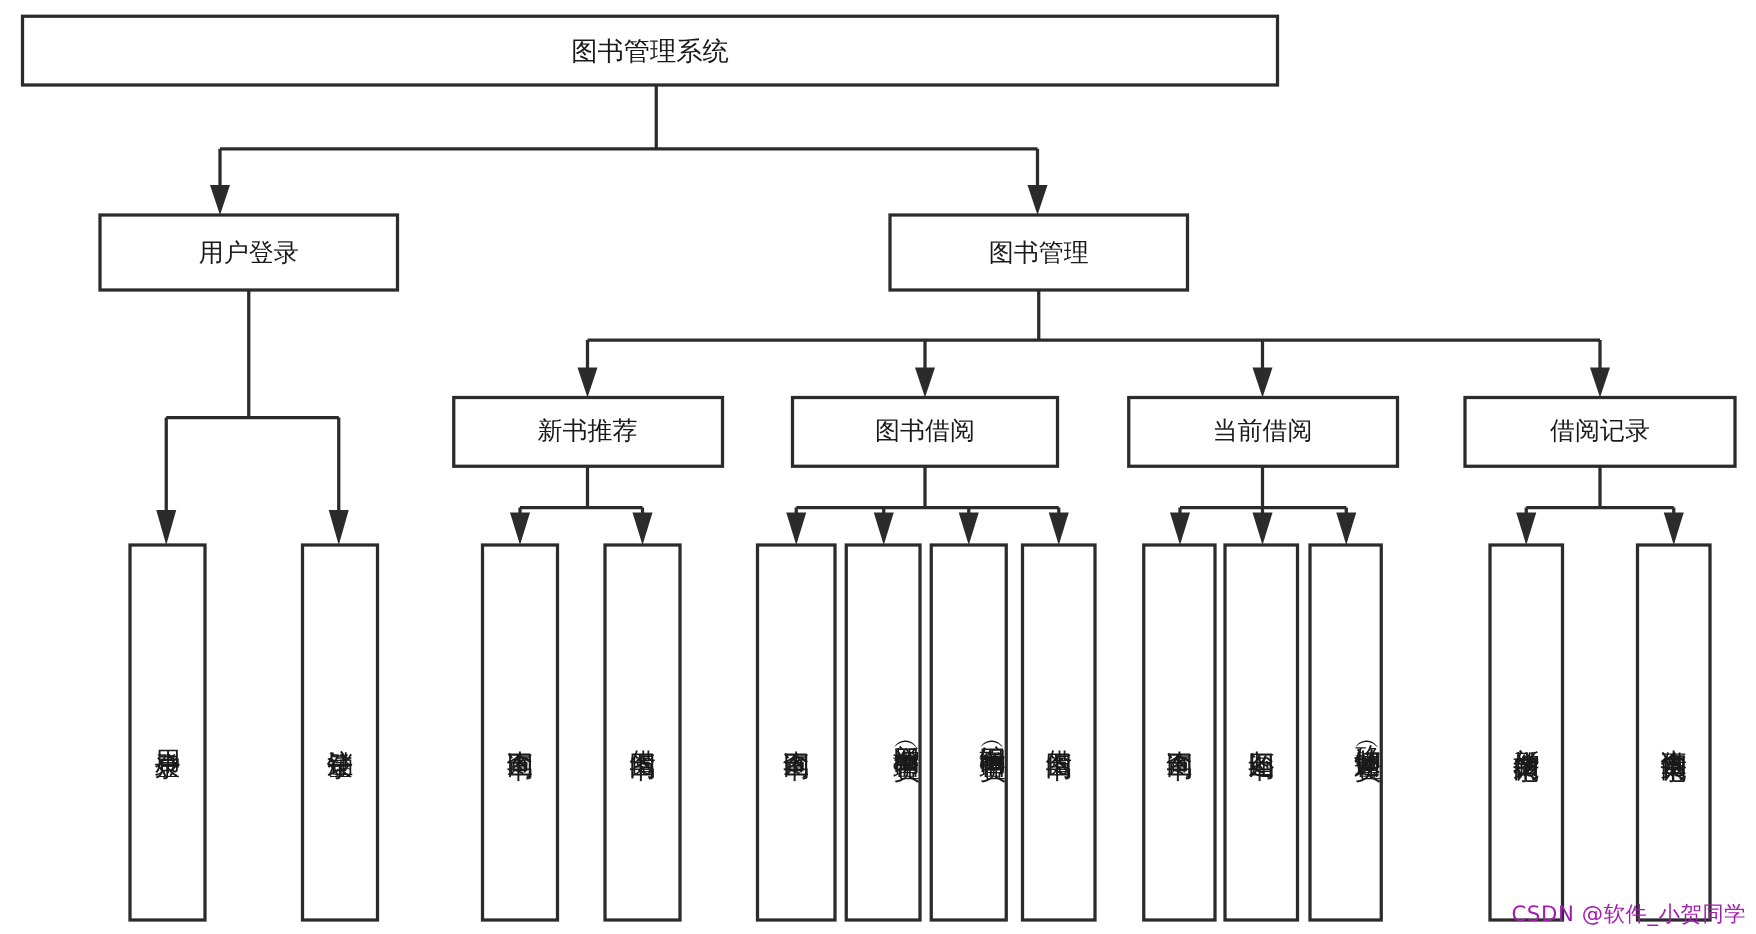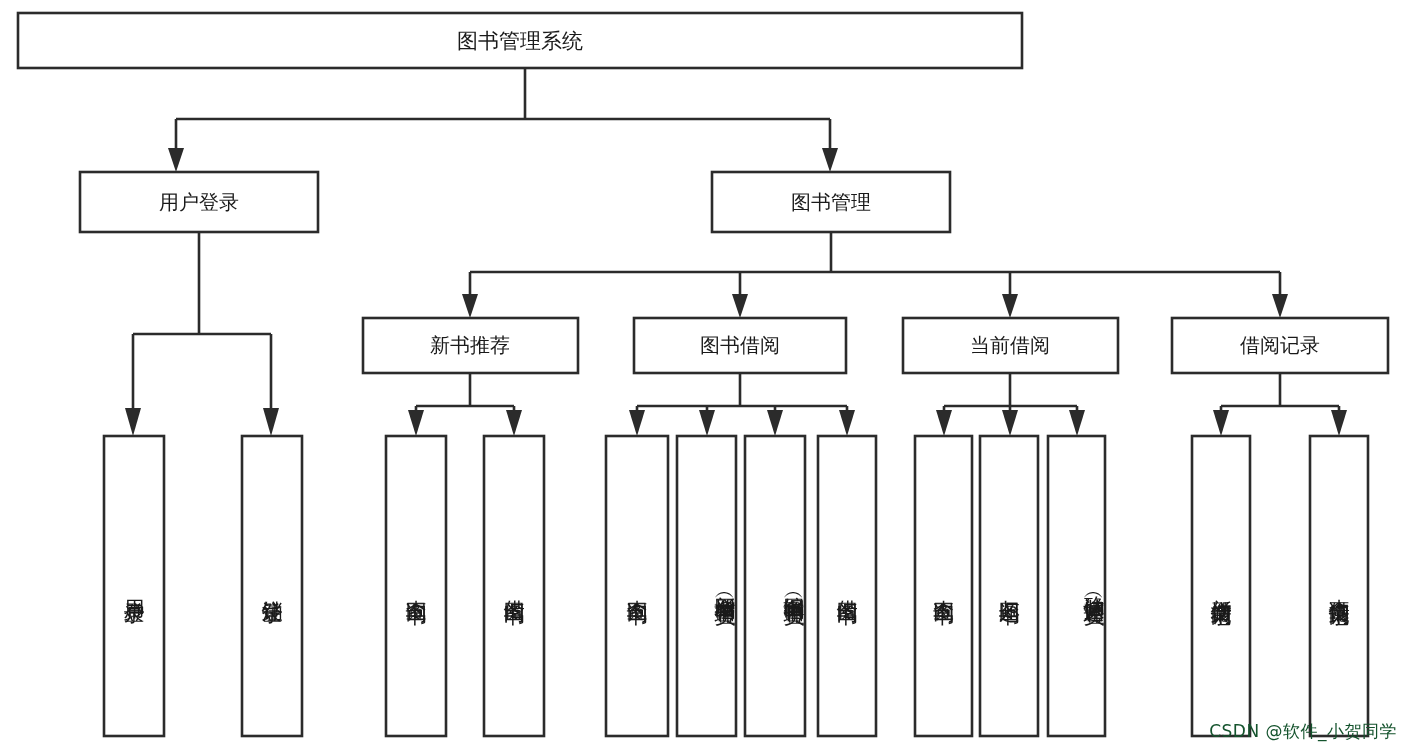--- a/index.html
+++ b/index.html
@@ -62,21 +62,21 @@
     white-space: nowrap;
     text-align: center;
     pointer-events: none;
   }
   .watermark {
     position: absolute;
     right: 8px;
     bottom: 4px;
     font-family: "DejaVu Sans", "Liberation Sans", sans-serif;
     font-size: 17px;
-    color: #14532d;
+    color: #a21caf;
     letter-spacing: 0.5px;
     white-space: nowrap;
   }
 </style>
 </head>
 <body>
 
 <div id="diagram-root">
 
   <svg id="tree-svg" viewBox="0 0 1405 747">

